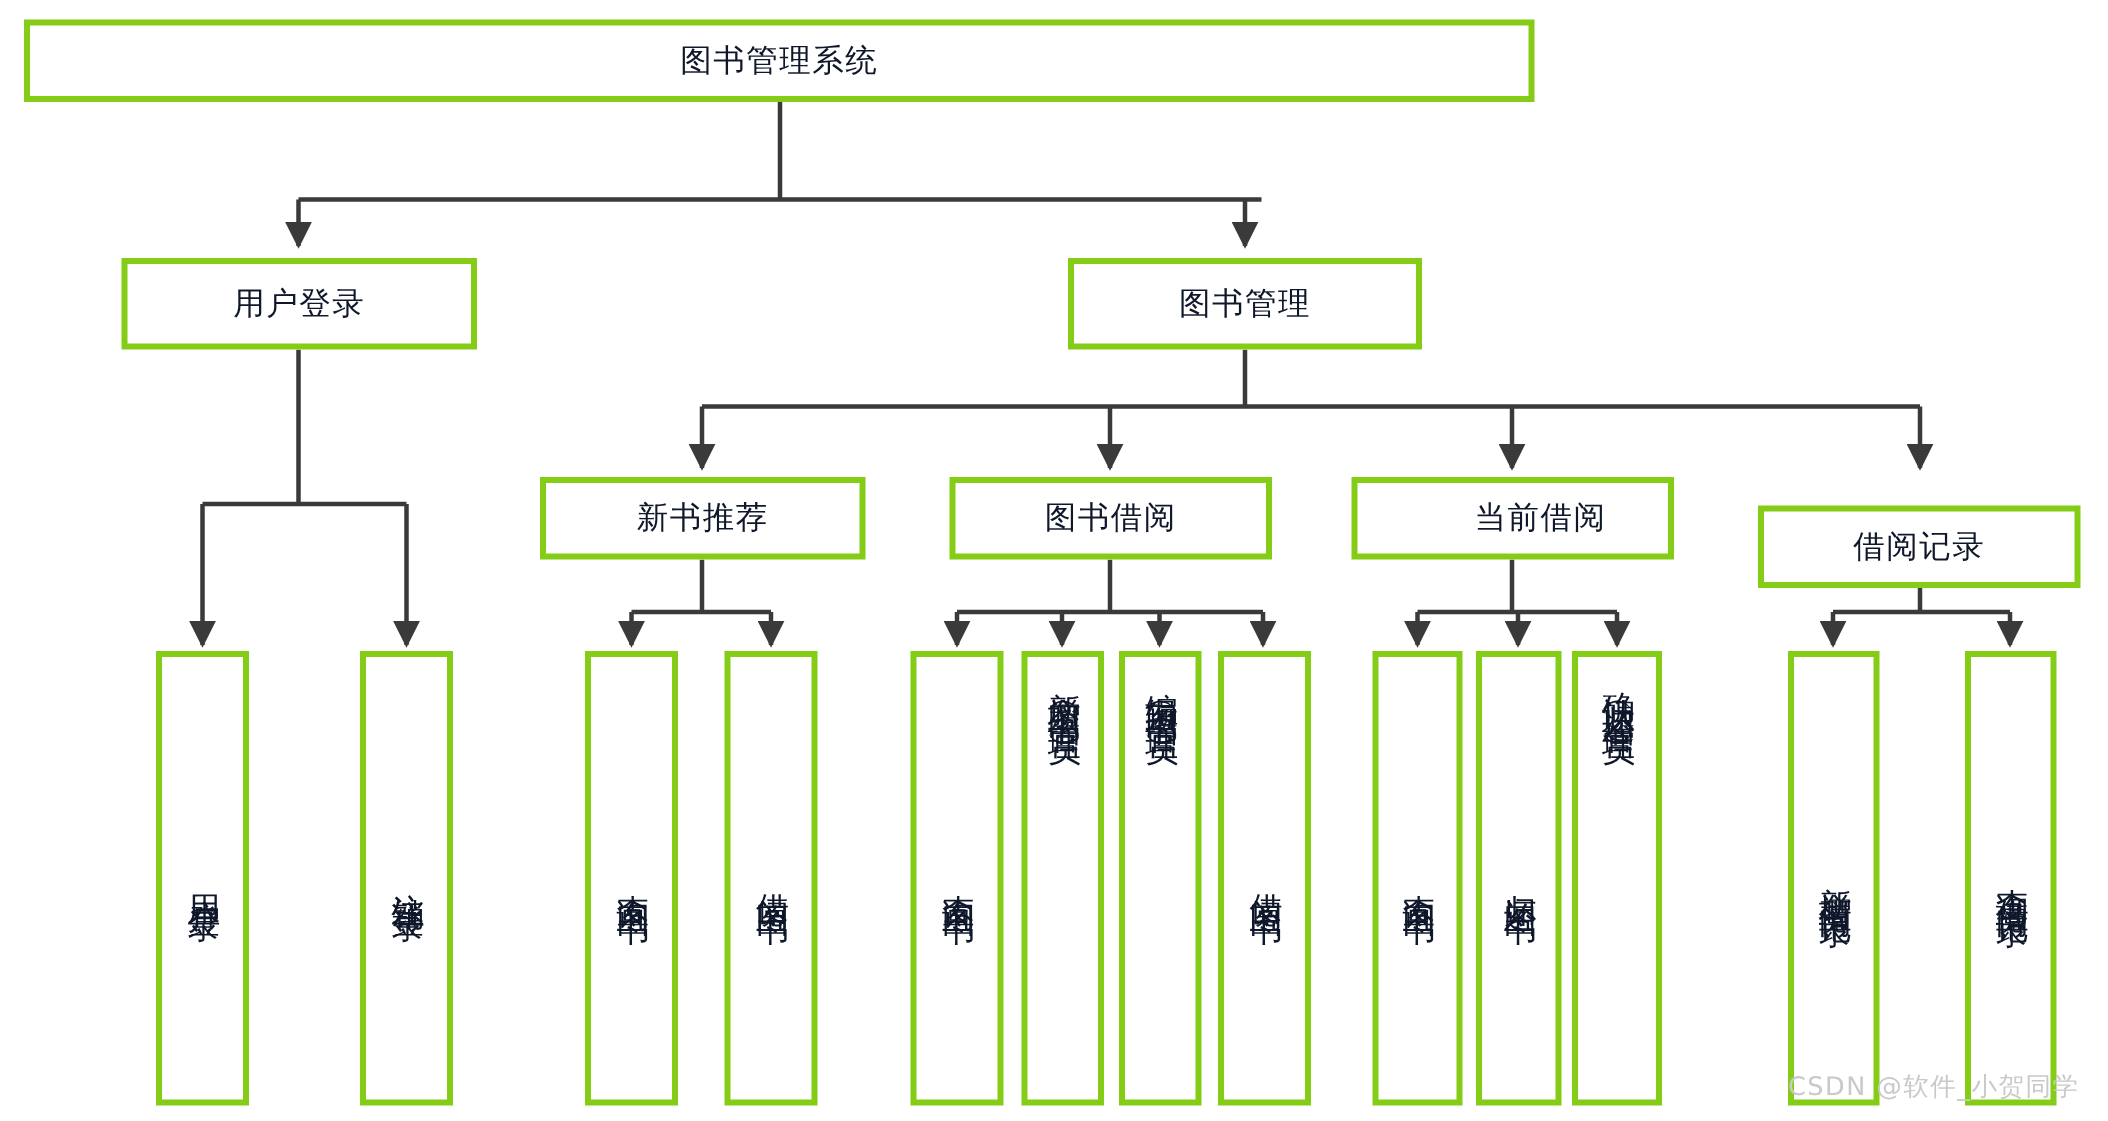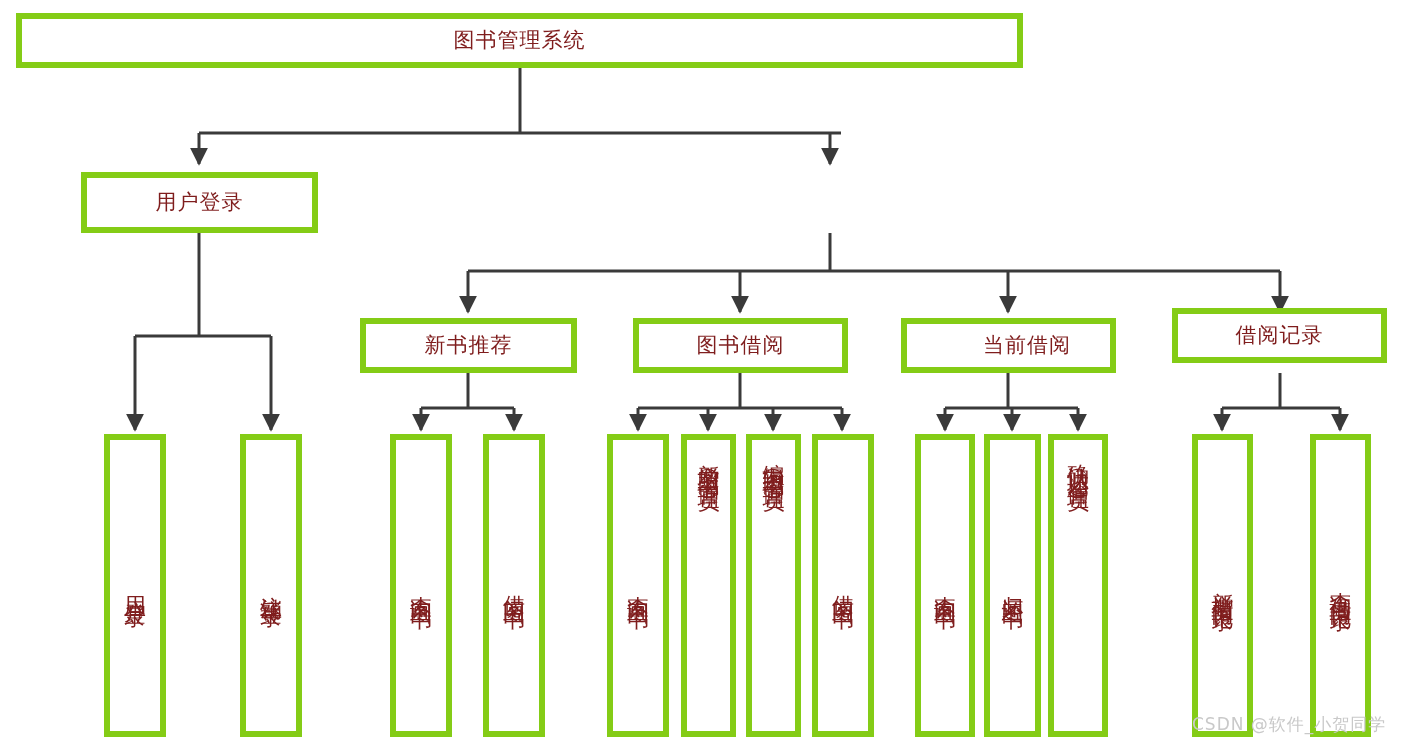--- a/index.html
+++ b/index.html
@@ -21,26 +21,26 @@
   #wires {
     position: absolute;
     left: 0;
     top: 0;
     width: 1405px;
     height: 747px;
   }
   .node {
     position: absolute;
     box-sizing: border-box;
-    border: 6px solid #84cc16;
+    border: 4px solid #84cc16;
     background: #ffffff;
     display: flex;
     align-items: center;
     justify-content: center;
-    color: #7f1d1d;
+    color: #0f172a;
   }
   .node.h {
     
   }
   .node.h .label {
     font-size: 21px;
     line-height: 1.1;
     letter-spacing: 1px;
     white-space: nowrap;
   }
@@ -127,31 +127,34 @@
     </g>
   </svg>
 
   <div class="node h" style="left:16px; top:13px; width:1007px; height:55px;">
     <span class="label">图书管理系统</span>
   </div>
 
   <div class="node h" style="left:81px; top:172px; width:237px; height:61px;">
     <span class="label">用户登录</span>
   </div>
+  <div class="node h" style="left:712px; top:172px; width:236px; height:61px;">
+    <span class="label">图书管理</span>
+  </div>
 
   <div class="node h" style="left:360px; top:318px; width:217px; height:55px;">
     <span class="label">新书推荐</span>
   </div>
   <div class="node h" style="left:633px; top:318px; width:215px; height:55px;text-align:center;">
     <span class="label">图书借阅</span>
   </div>
   <div class="node h" style="left:901px; top:318px; width:215px; height:55px;padding-left:37px;">
     <span class="label">当前借阅</span>
   </div>
-  <div class="node h" style="left:1172px; top:308px; width:215px; height:55px;">
+  <div class="node h" style="left:1172px; top:337px; width:215px; height:55px;">
     <span class="label">借阅记录</span>
   </div>
 
   <div class="node v mid" style="left:104px; top:434px; width:62px; height:303px;">
     <span class="label">用户登录</span>
   </div>
   <div class="node v mid" style="left:240px; top:434px; width:62px; height:303px;">
     <span class="label">注销登录</span>
   </div>
 

